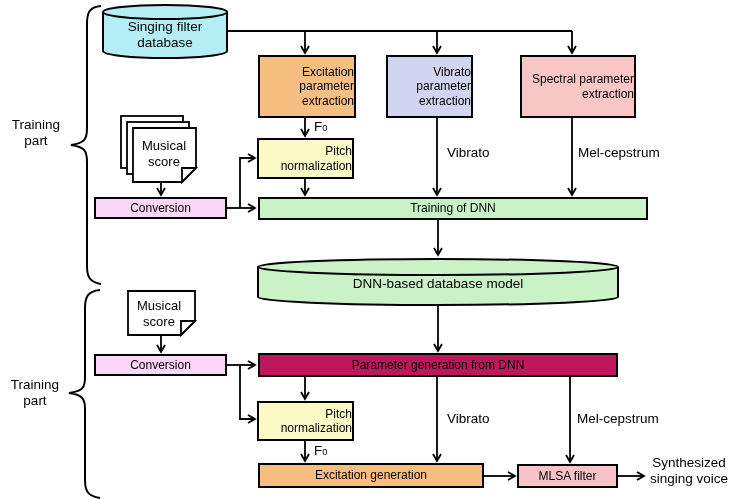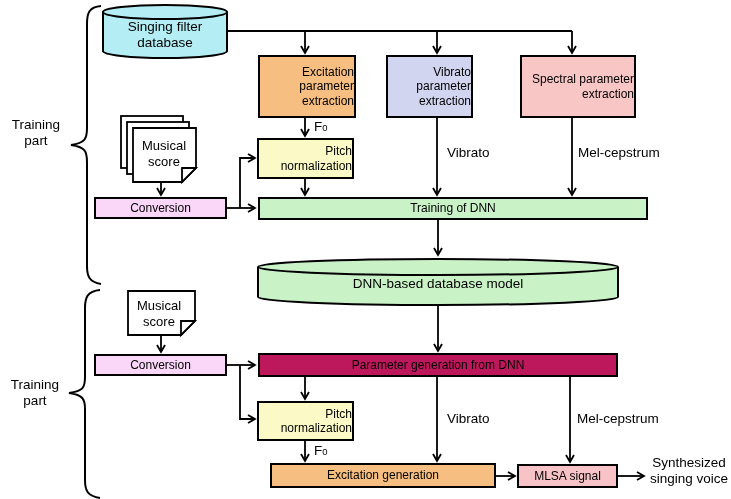--- a/index.html
+++ b/index.html
@@ -97,23 +97,23 @@
   <div class="freetext" style="left:298px;top:269px;width:280px;height:30px;">DNN-based database model</div>
 
   <div class="freetext" style="left:128px;top:294px;width:62px;height:40px;font-size:13px;">Musical score</div>
 
   <div class="node" style="left: 94px; top: 354px; width: 133px; height: 22px; background-color: rgb(250, 214, 248);">Conversion</div>
 
   <div class="node" style="left: 258px; top: 353px; width: 360px; height: 24px; background-color: #be185d;">Parameter generation from DNN</div>
 
   <div class="node" style="left: 257px; top: 401px; width: 97px; height: 40px; background-color: rgb(251, 250, 198);">Pitch normalization</div>
 
-  <div class="node" style="left: 258px; top: 463px; width: 226px; height: 25px; background-color: rgb(246, 190, 128); margin-left: 12px;">Excitation generation</div>
+  <div class="node" style="left: 258px; top: 463px; width: 226px; height: 25px; background-color: rgb(246, 190, 128);">Excitation generation</div>
 
-  <div class="node" style="left: 517px; top: 464px; width: 101px; height: 24px; background-color: rgb(248, 195, 198);">MLSA signal</div>
+  <div class="node" style="left: 517px; top: 464px; width: 101px; height: 24px; background-color: rgb(248, 195, 198);">MLSA filter</div>
 
 
   <div class="freetext nowrap" style="left:314px;top:119px;height:17px;">
       <span>F</span>
       <sub>0</sub>
     </div>
 
   <div class="freetext nowrap" style="left:447px;top:145px;height:17px;">Vibrato</div>
   <div class="freetext nowrap" style="left:578px;top:145px;height:17px;">Mel-cepstrum</div>
 

